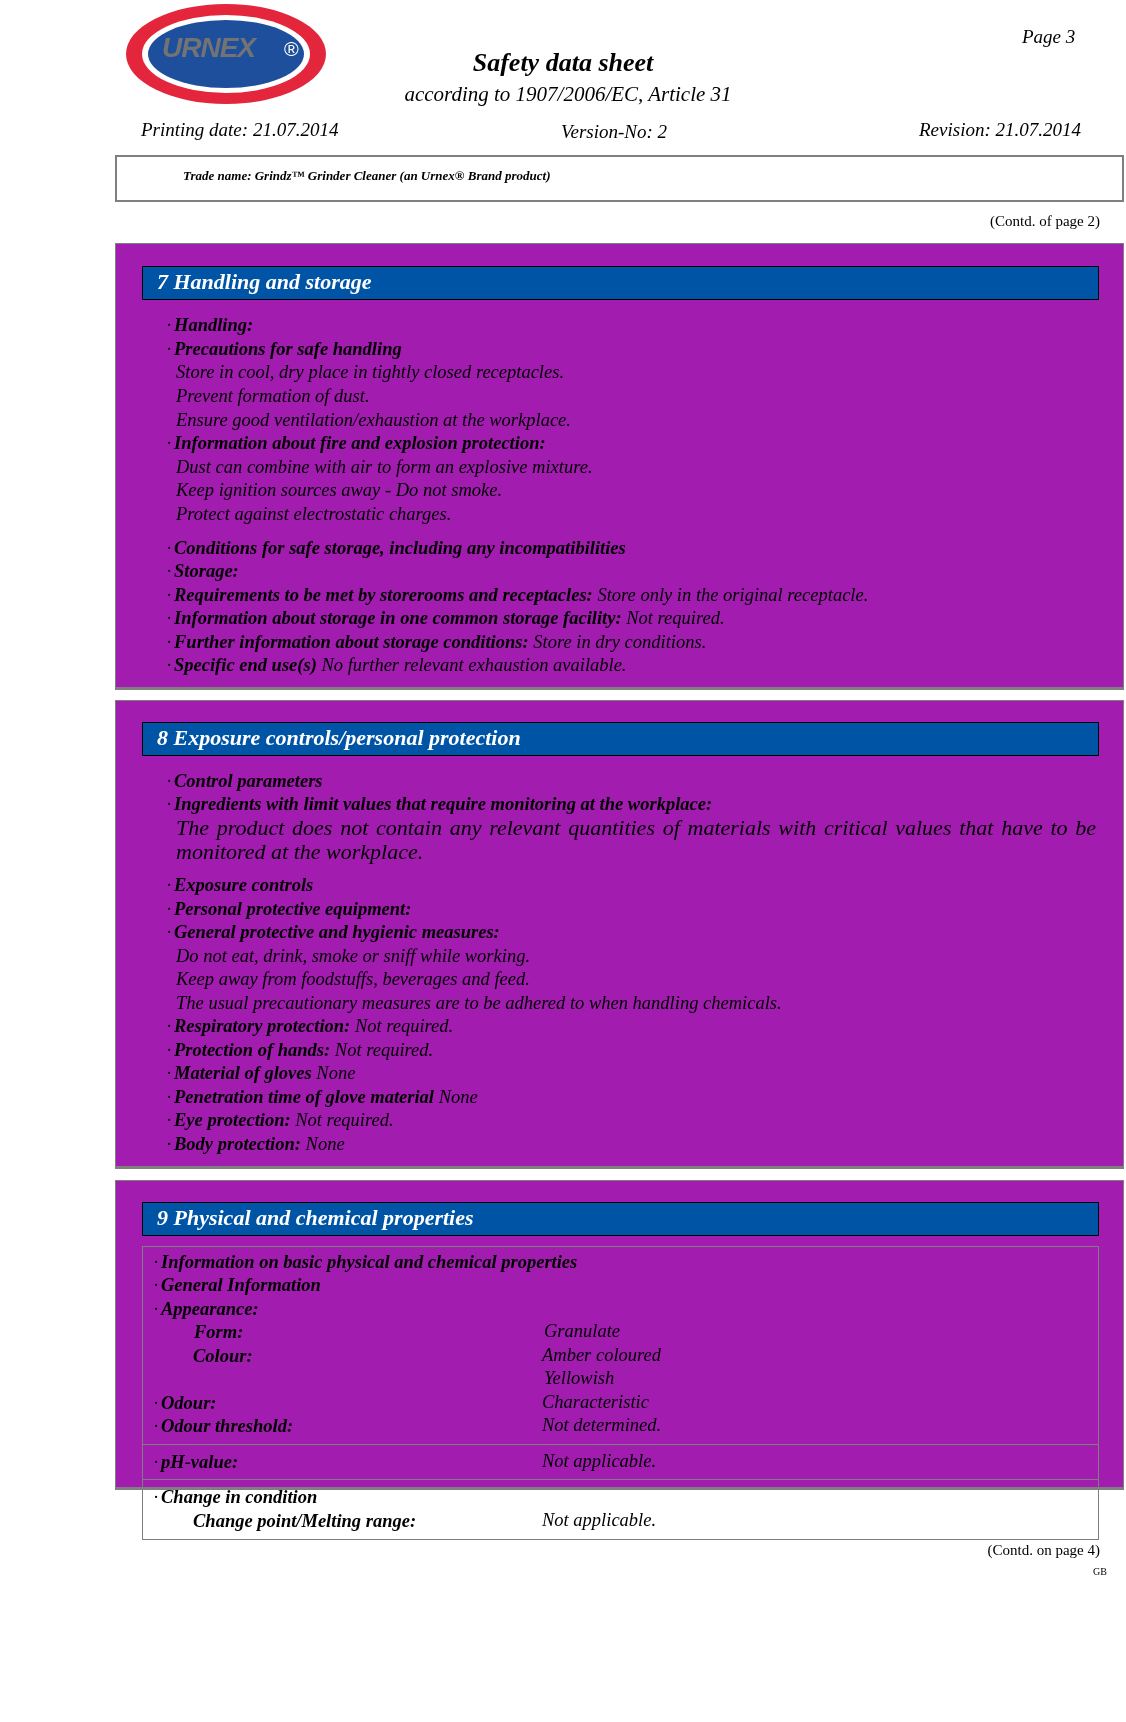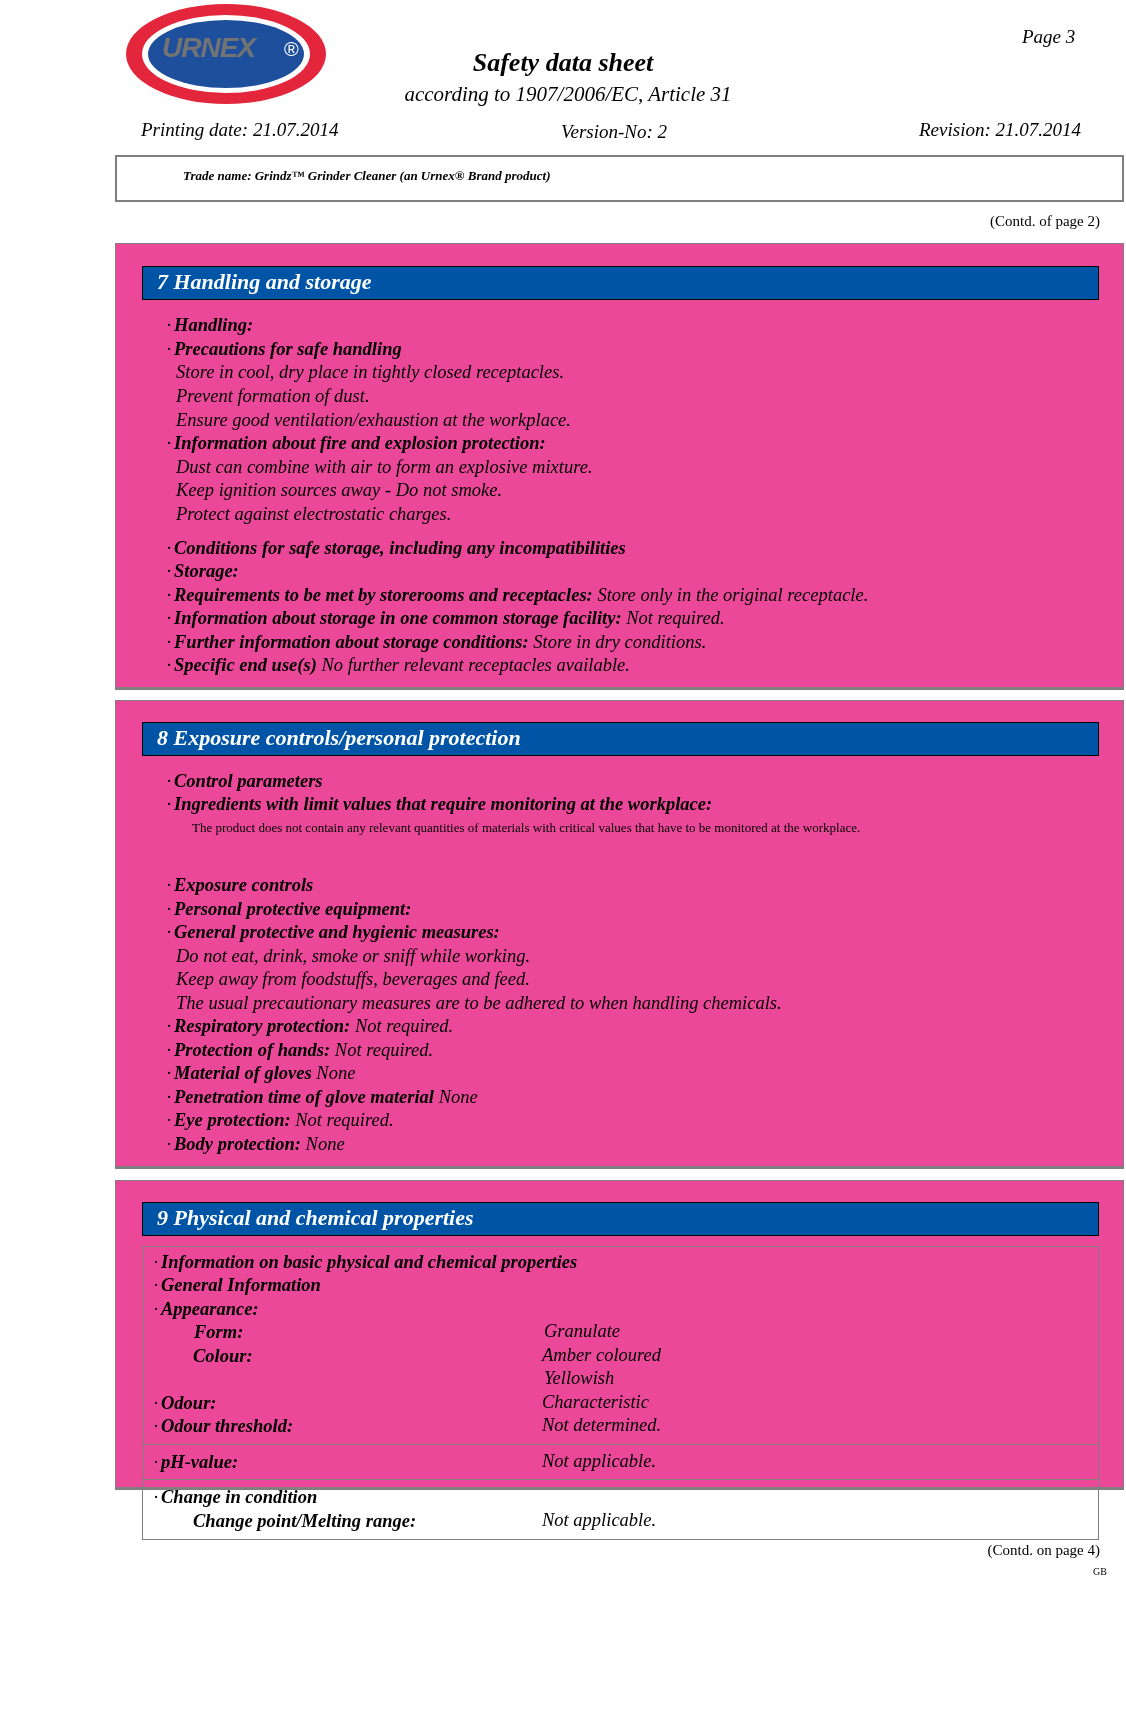--- a/index.html
+++ b/index.html
@@ -19,30 +19,30 @@
   .meta.revision { left:919px; }
 
   .trade-box { position:absolute; left:115px; top:155px; width:1009px; height:47px; border:2px solid #7f7f7f; box-sizing:border-box; }
   .trade-name { left:24px; top:11px; font-size:13px; font-weight:bold; font-style:italic;margin-left:42px; }
 
   .contd { font-size:15px; right:26px; }
   .contd.top { top:213px; }
   .contd.bottom { top:1542px; }
   .gb { right:19px; top:1566px; font-size:10px; }
 
-  .section { position:absolute; left:115px; width:1009px; border:1px solid #7f7f7f; border-bottom:3px solid #7f7f7f; box-sizing:border-box; background:#ec4899; }
+  .section { position:absolute; left:115px; width:1009px; border:1px solid #7f7f7f; border-bottom:3px solid #7f7f7f; box-sizing:border-box; background:#a21caf; }
   .sec-header { position:absolute; left:26px; width:957px; height:34px; background:#0054a6; border:1px solid #000; box-sizing:border-box; }
   .sec-title { position:absolute; left:14px; top:2px; color:#fff; font-size:22px; font-weight:bold; font-style:italic; white-space:nowrap; }
 
   .line { position:absolute; white-space:nowrap; font-size:18.5px; font-style:italic; line-height:22px; }
   .line .dot { display:inline-block; width:8px; font-style:normal; }
   .line .lbl { font-weight:bold; }
   .indent { padding-left:8px; }
 
-  .para { position:absolute; font-size:13px; line-height:23.5px; text-align:justify;margin-left:16px; }
+  .para { position:absolute; font-size:22px; font-style:italic; line-height:23.5px; text-align:justify; }
 
   .inner-box { position:absolute; left:26px; width:957px; border:1px solid #7f7f7f; box-sizing:border-box; }
   .divider { position:absolute; left:26px; width:957px; height:0; border-top:1px solid #7f7f7f; }
   .val { position:absolute; font-size:18.5px; font-style:italic; white-space:nowrap; }
 </style>
 </head>
 <body>
 
 <div class="logo">
   <svg width="204" height="104" viewBox="0 0 204 104">
@@ -81,21 +81,21 @@
   <div class="line" style="left:50px; top:188px;"><span class="dot">·</span><span class="lbl">Information about fire and explosion protection:</span></div>
   <div class="line indent" style="left:52px; top:212px;">Dust can combine with air to form an explosive mixture.</div>
   <div class="line indent" style="left:52px; top:235px;">Keep ignition sources away - Do not smoke.</div>
   <div class="line indent" style="left:52px; top:259px;">Protect against electrostatic charges.</div>
 
   <div class="line" style="left:50px; top:293px;"><span class="dot">·</span><span class="lbl">Conditions for safe storage, including any incompatibilities</span></div>
   <div class="line" style="left:50px; top:316px;"><span class="dot">·</span><span class="lbl">Storage:</span></div>
   <div class="line" style="left:50px; top:340px;"><span class="dot">·</span><span class="lbl">Requirements to be met by storerooms and receptacles:</span><span> Store only in the original receptacle.</span></div>
   <div class="line" style="left:50px; top:363px;"><span class="dot">·</span><span class="lbl">Information about storage in one common storage facility:</span><span> Not required.</span></div>
   <div class="line" style="left:50px; top:387px;"><span class="dot">·</span><span class="lbl">Further information about storage conditions:</span><span> Store in dry conditions.</span></div>
-  <div class="line" style="left:50px; top:410px;"><span class="dot">·</span><span class="lbl">Specific end use(s)</span><span> No further relevant receptacles available.</span></div>
+  <div class="line" style="left:50px; top:410px;"><span class="dot">·</span><span class="lbl">Specific end use(s)</span><span> No further relevant exhaustion available.</span></div>
 </div>
 
 <div class="section" style="top:700px; height:469px;">
   <div class="sec-header" style="top:21px;">
     <span class="sec-title">8 Exposure controls/personal protection</span>
   </div>
 
   <div class="line" style="left:50px; top:69px;"><span class="dot">·</span><span class="lbl">Control parameters</span></div>
   <div class="line" style="left:50px; top:92px;"><span class="dot">·</span><span class="lbl">Ingredients with limit values that require monitoring at the workplace:</span></div>
   <div class="para" style="left:60px; top:115px; width:920px;">The product does not contain any relevant quantities of materials with critical values that have to be monitored at the workplace.</div>

